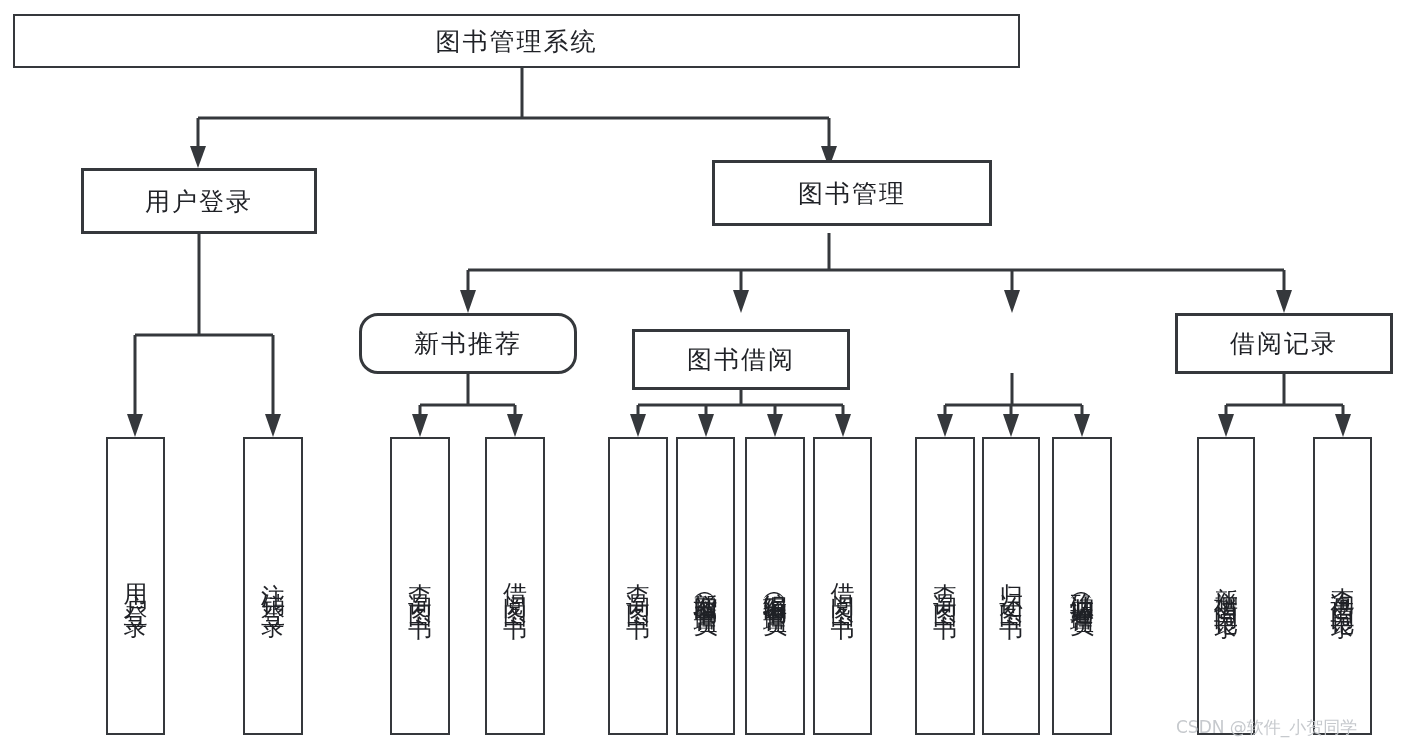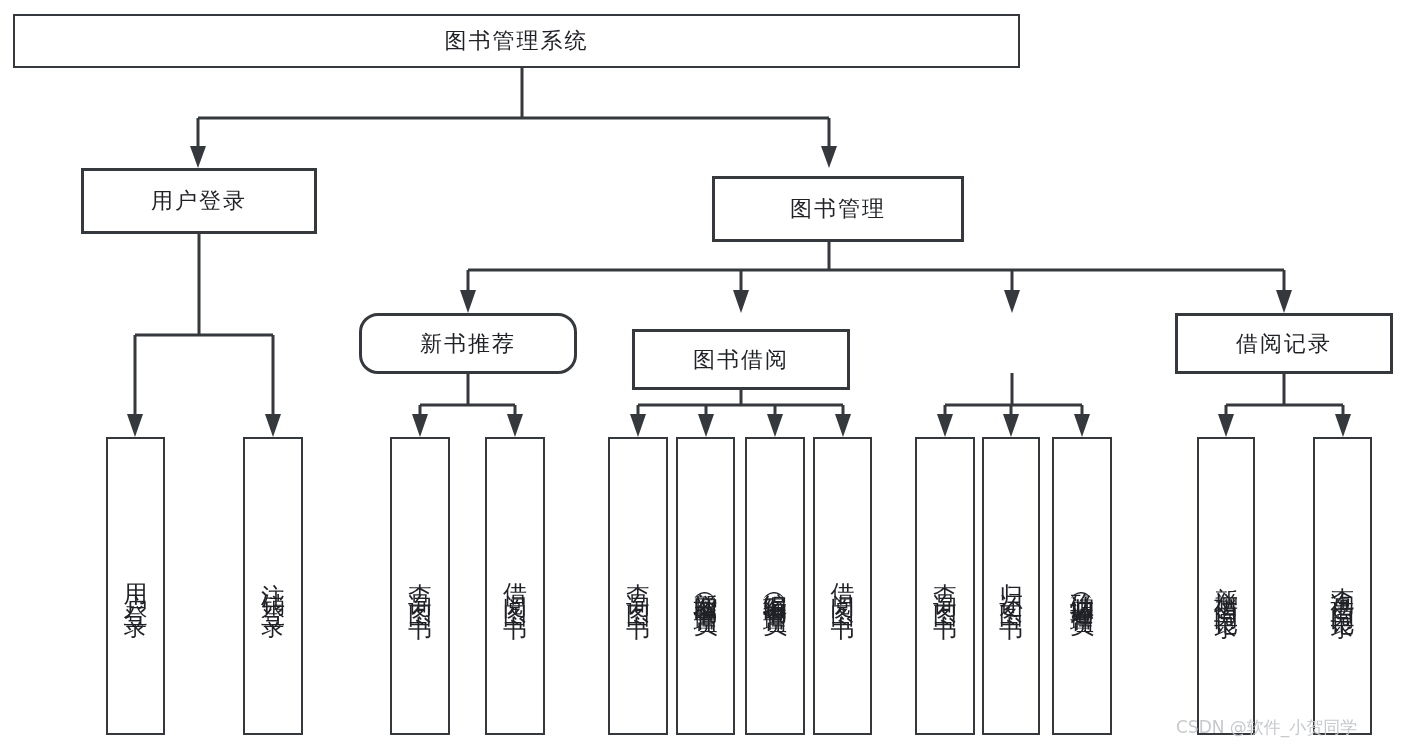--- a/index.html
+++ b/index.html
@@ -19,21 +19,21 @@
     position: absolute;
     box-sizing: border-box;
     background: #ffffff;
     border: 3px solid #35383c;
     display: flex;
     align-items: center;
     justify-content: center;
     color: #1f2126;
   }
   .box.thin { border-width: 2px; }
-  .hlabel { font-size: 22px; letter-spacing: 2px; white-space: nowrap; text-align: right; }
+  .hlabel { font-size: 25px; letter-spacing: 2px; white-space: nowrap; text-align: right; }
 
   .leaf .vlabel {
     writing-mode: vertical-rl;
     text-orientation: mixed;
     font-size: 24px;
     line-height: 1;
     white-space: nowrap;
   }
   .ls-wide  { letter-spacing: 11px; }
   .ls-mid   { letter-spacing: 6px; }
@@ -97,21 +97,21 @@
     </g>
   </svg>
 
   <div class="box thin" style="left:13px; top:14px; width:1007px; height:54px;">
     <span class="hlabel">图书管理系统</span>
   </div>
 
   <div class="box" style="left:81px; top:168px; width:236px; height:66px;">
     <span class="hlabel">用户登录</span>
   </div>
-  <div class="box" style="left:712px; top:176px; width:252px; height:66px;">
+  <div class="box" style="left:712px; top:160px; width:280px; height:66px;">
     <span class="hlabel">图书管理</span>
   </div>
 
   <div class="box" style="left:359px; top:313px; width:218px; height:61px;border-radius:19px;">
     <span class="hlabel">新书推荐</span>
   </div>
   <div class="box" style="left:632px; top:329px; width:218px; height:61px;">
     <span class="hlabel">图书借阅</span>
   </div>
   <div class="box" style="left:1175px; top:313px; width:218px; height:61px;">

